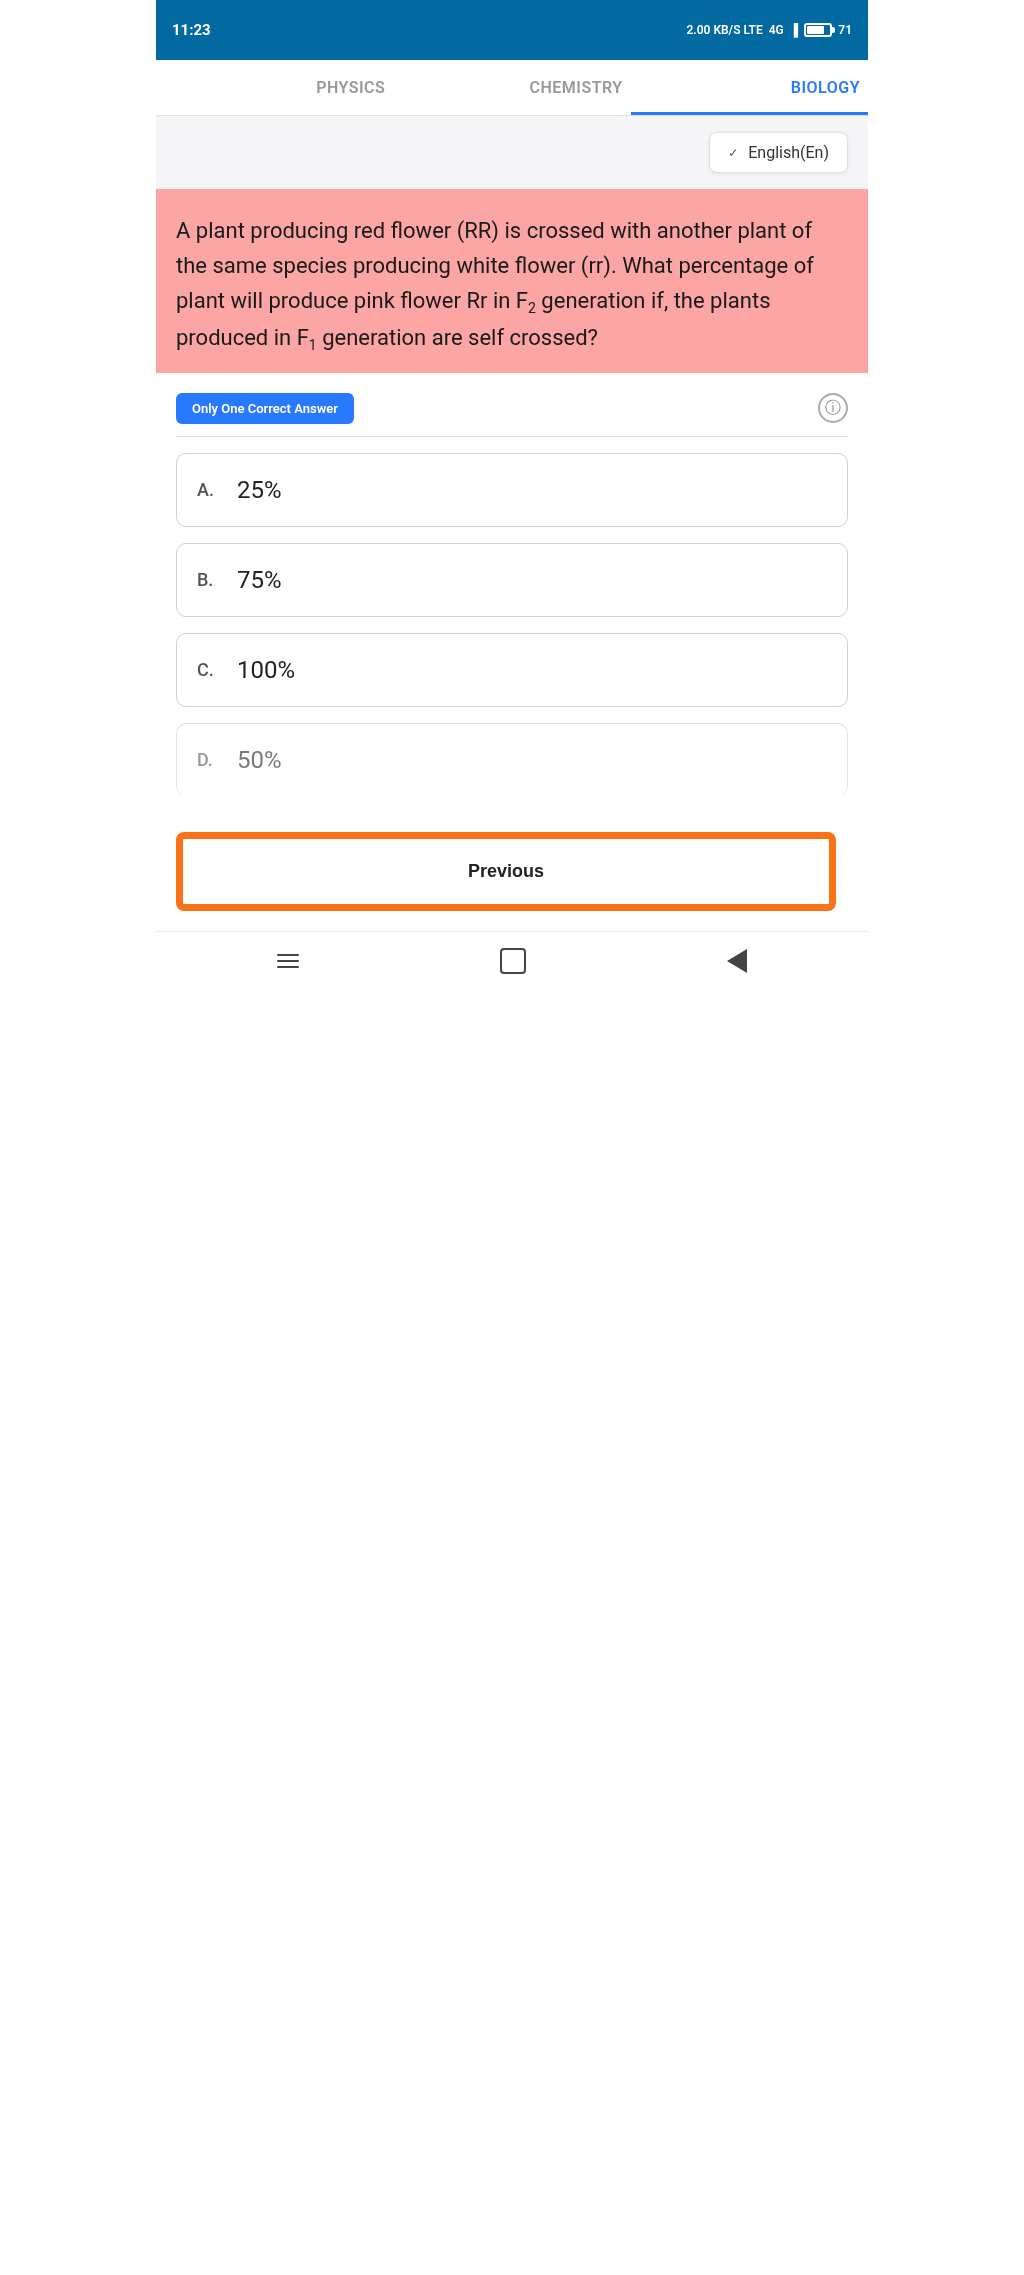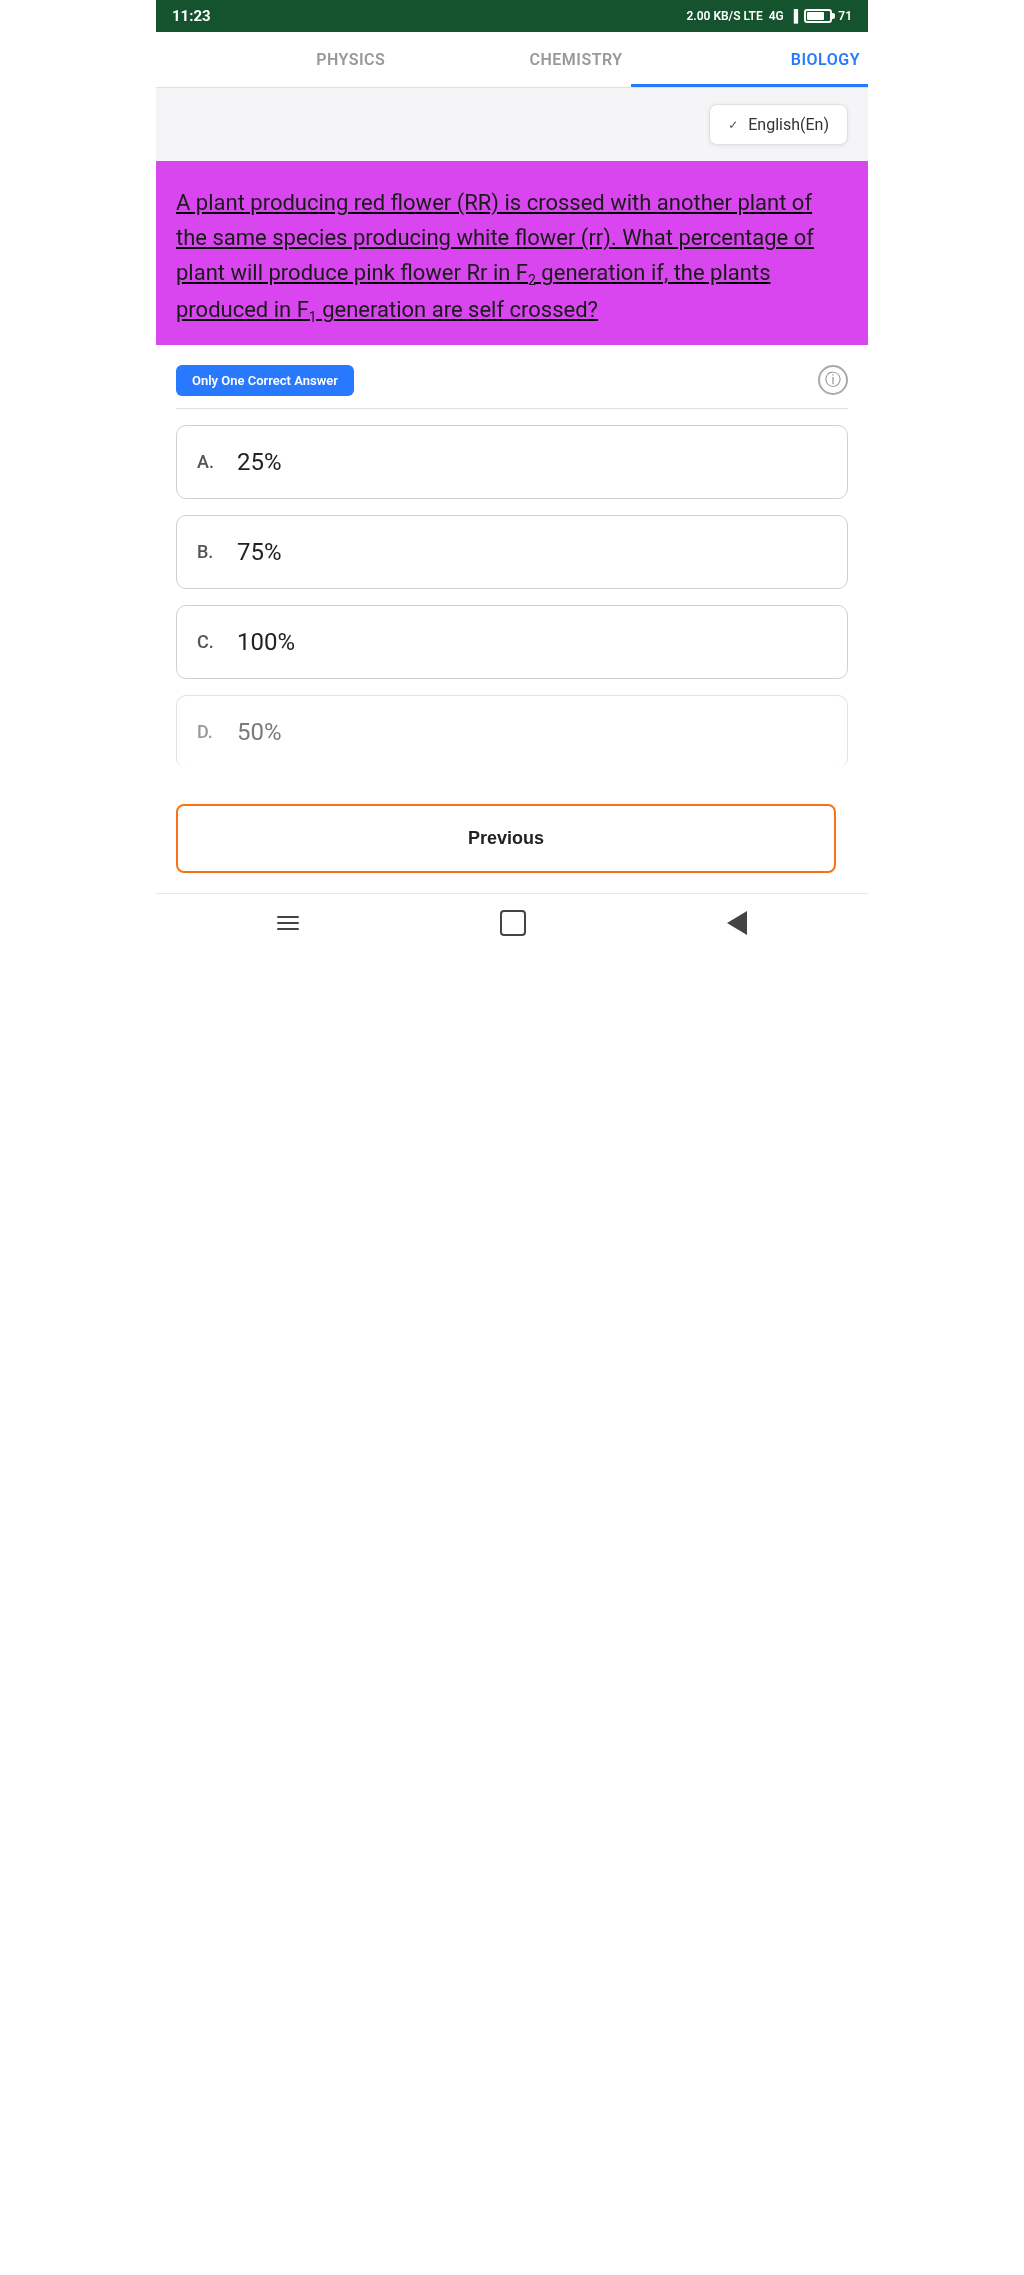--- a/index.html
+++ b/index.html
@@ -13,27 +13,27 @@
       font-family: -apple-system, BlinkMacSystemFont, 'Segoe UI', Roboto, sans-serif;
       background: #ffffff;
       width: 712px;
       max-width: 712px;
       margin: 0 auto;
       overflow-x: hidden;
     }
 
     
     .status-bar {
-      background: #14532d;
+      background: #0369a1;
       color: #ffffff;
       display: flex;
       justify-content: space-between;
       align-items: center;
       padding: 8px 16px;
-      height: 32px;
+      height: 60px;
       font-size: 14px;
       font-weight: 600;
     }
 
     .status-bar-left {
       font-size: 15px;
       font-weight: 700;
     }
 
     .status-bar-right {
@@ -130,22 +130,21 @@
     }
 
     .chevron-down {
       font-size: 12px;
       color: #555;
     }
 
     
     .question-section {
       padding: 24px 20px 16px 20px;
-      background: #d946ef;
-      text-decoration: underline;
+      background: #fca5a5;
     }
 
     .question-text {
       font-size: 22px;
       line-height: 1.6;
       color: #1a1a1a;
       font-weight: 400;
     }
 
     .question-text sub {
@@ -224,21 +223,21 @@
     .nav-buttons {
       display: flex;
       gap: 0;
       padding: 20px 20px;
       background: #ffffff;
     }
 
     .nav-btn {
       flex: 1;
       padding: 22px 16px;
-      border: 2px solid #f97316;
+      border: 7px solid #f97316;
       background: #ffffff;
       font-size: 18px;
       font-weight: 600;
       color: #222;
       cursor: pointer;
       border-radius: 8px;
       text-align: center;
     }
 
     .nav-btn:first-child {

